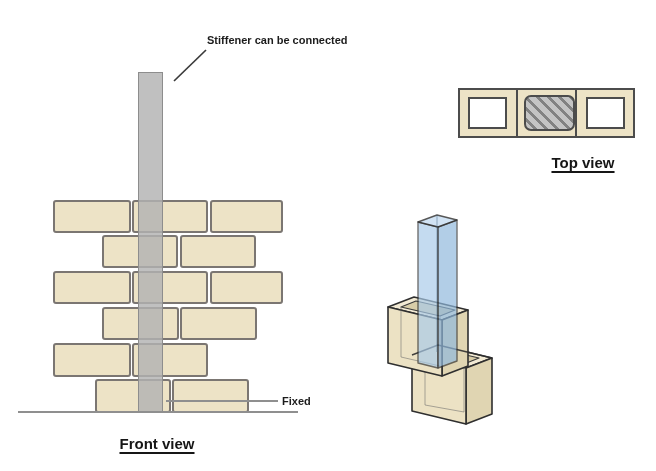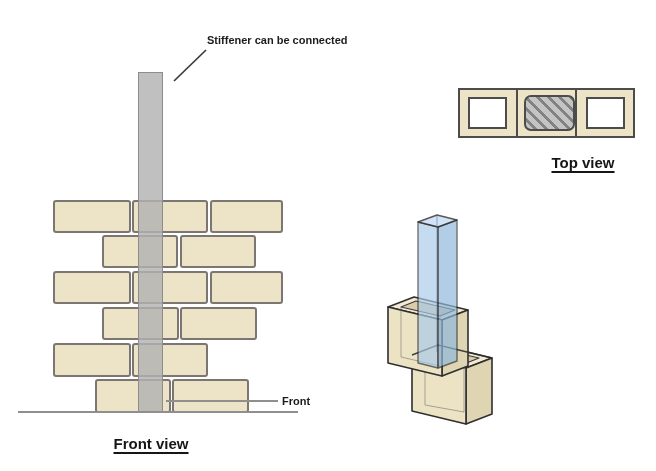--- a/index.html
+++ b/index.html
@@ -70,23 +70,23 @@
       <div class="brick" style="left: 132px; top: 343px; width: 76px; height: 34px;"></div>
       <div class="brick" style="left: 95px; top: 379px; width: 76px; height: 34px;"></div>
       <div class="brick" style="left: 172px; top: 379px; width: 77px; height: 34px;"></div>
     </div>
 
   <div id="stiffener" style="left: 138px; top: 72px; width: 25px; height: 341px;"></div>
 
   <div class="gline" style="left:18px;top:411px;width:280px;"></div>
 
   <div class="gline" style="left:166px;top:400px;width:112px;"></div>
-  <div class="note" style="left:282px;top:394px;">Front</div>
+  <div class="note" style="left:282px;top:394px;">Fixed</div>
 
-  <div class="view-label" style="left:151px;top:435px;">Front view</div>
+  <div class="view-label" style="left:157px;top:435px;">Front view</div>
 
   <div class="tv-frame" style="left:458px;top:88px;width:177px;height:50px;"></div>
   <div class="tv-divider" style="left:516px;top:88px;width:2px;height:50px;"></div>
   <div class="tv-divider" style="left:575px;top:88px;width:2px;height:50px;"></div>
   <div class="tv-core" style="left:468px;top:97px;width:39px;height:32px;"></div>
   <div class="tv-core" style="left:586px;top:97px;width:39px;height:32px;"></div>
   <div class="tv-hatch" style="left:524px;top:95px;width:51px;height:36px;"></div>
   <div class="view-label" style="left:563px;top:154px;margin-left:20px;">Top view</div>
 
   <svg id="diag-svg" style="left:370px;top:195px;z-index:2;" width="160" height="240" viewBox="370 195 160 240">

